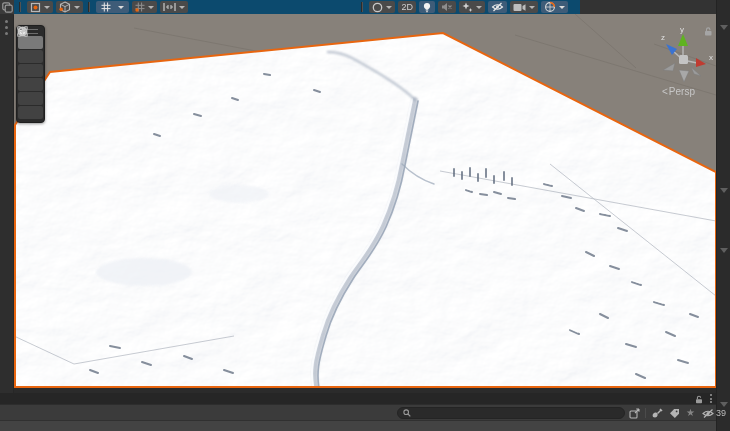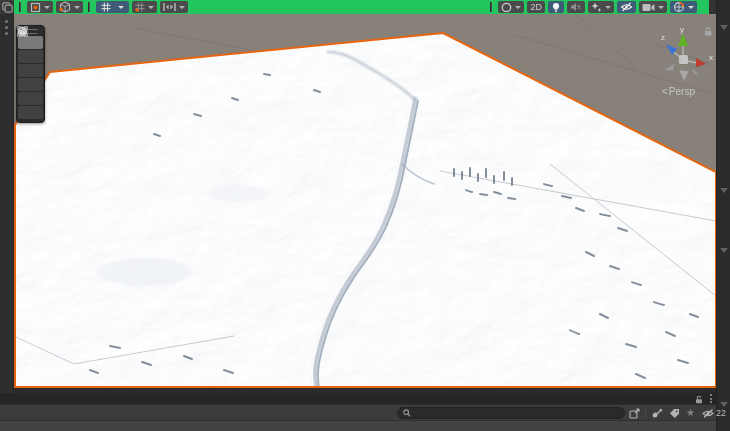--- a/index.html
+++ b/index.html
@@ -1,21 +1,21 @@
 <!DOCTYPE html>
 <html><head>
 <meta charset="utf-8">
 <style>
   * { margin:0; padding:0; box-sizing:border-box; }
   html,body { width:730px; height:431px; overflow:hidden; background:#333;
     font-family:"Liberation Sans","DejaVu Sans",sans-serif; }
   #stage { position:absolute; left:0; top:0; width:730px; height:431px; background:#333; }
 
   
-  #topbar { position:absolute; left:0; top:0; width:709px; height:15px; background:#22c55e;
+  #topbar { position:absolute; left:0; top:0; width:580px; height:15px; background:#0c4a6e;
     display:flex; align-items:center; border-bottom:1px solid #2e2e2e; }
   .tb-btn { display:inline-flex; align-items:center; gap:2px; background:#4a4a4a; border-radius:2px;
     height:12px; padding:0 3px; margin-left:3px; cursor:default; }
   .tb-btn.active { background:#3e5c78; }
   .tb-btn.split .half { display:flex; align-items:center; height:12px; padding:0 2px; }
   .tb-sep { width:2px; height:10px; margin:0 3px 0 5px;
     border-left:1px solid #2b2b2b; border-right:1px solid #525252; }
   .dd { width:0; height:0; border-left:3px solid transparent; border-right:3px solid transparent;
     border-top:3px solid #b4b4b4; margin-left:1px; }
   .tb-label { font-size:9px; color:#cfcfcf; line-height:12px; }
@@ -438,19 +438,19 @@
       </span>
       <span class="brow-btn">
         <span class="star-glyph">★</span>
       </span>
       <span class="brow-btn">
         <svg width="14" height="11" viewBox="0 0 14 11">
           <path d="M2 5.5 Q7 1 12 5.5 Q7 10 2 5.5 Z" fill="none" stroke="#b5b5b5" stroke-width="1.1"></path>
           <circle cx="7" cy="5.5" r="1.5" fill="#b5b5b5"></circle>
           <path d="M3 9.5 L11.5 1.5" stroke="#b5b5b5" stroke-width="1.2"></path>
         </svg>
-        <span class="count-label">22</span>
+        <span class="count-label">39</span>
       </span>
     </div>
   </div>
 
   <div id="botbar3"></div>
 </div>
 
 </body></html>

